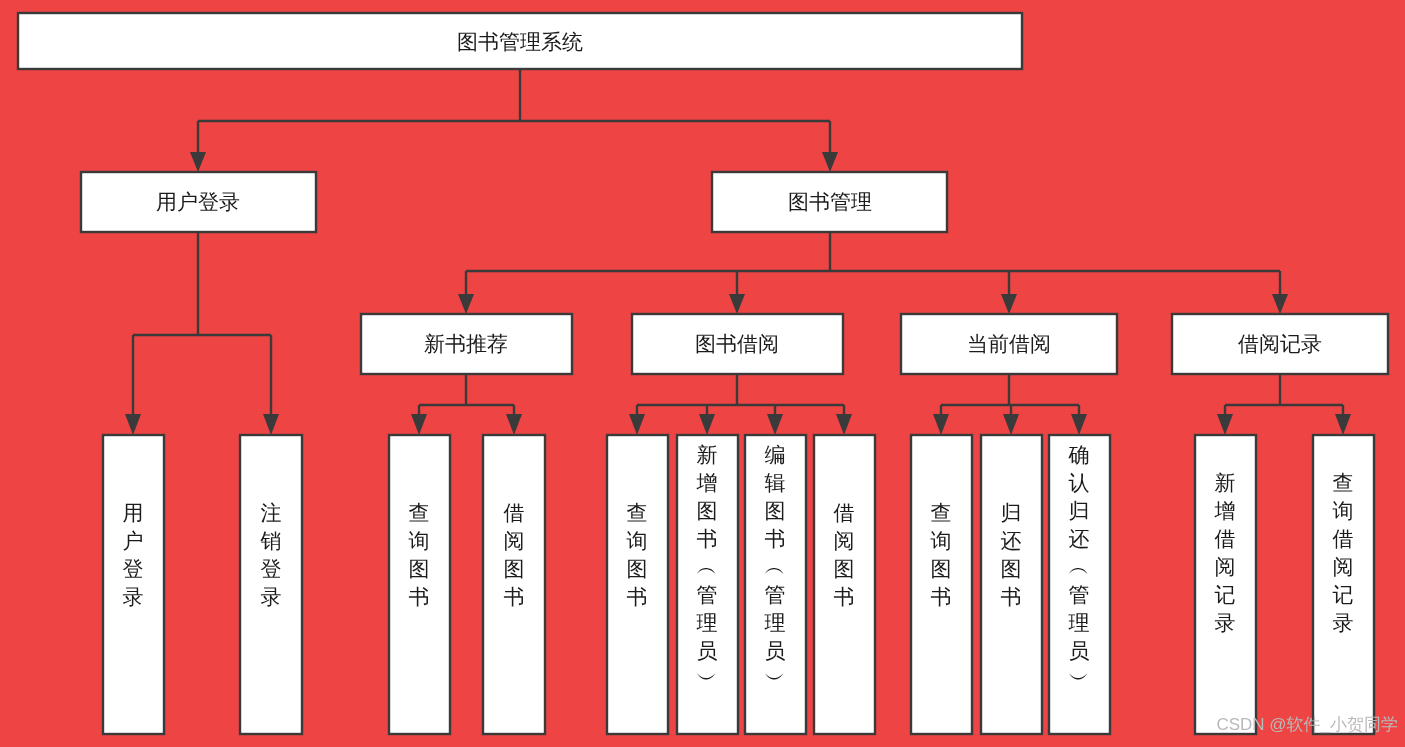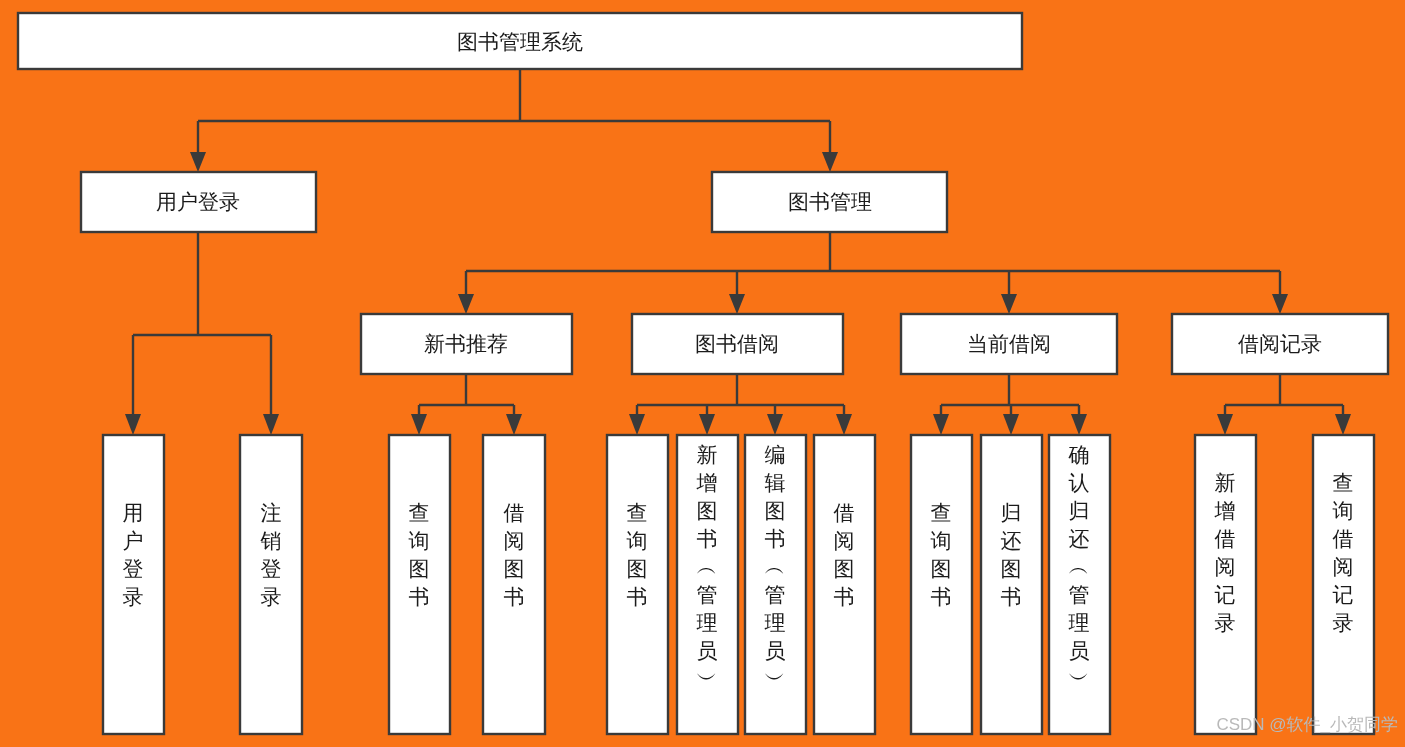--- a/index.html
+++ b/index.html
@@ -7,21 +7,21 @@
     padding: 0;
     background: #ffffff;
   }
   body {
     font-family: "Liberation Sans", "DejaVu Sans", sans-serif;
   }
   #diagram-root {
     position: relative;
     width: 1405px;
     height: 747px;
-    background: #f97316;
+    background: #ef4444;
     overflow: hidden;
   }
   svg#flowchart {
     position: absolute;
     top: 0;
     left: 0;
     width: 1405px;
     height: 747px;
   }
   .node-rect {

